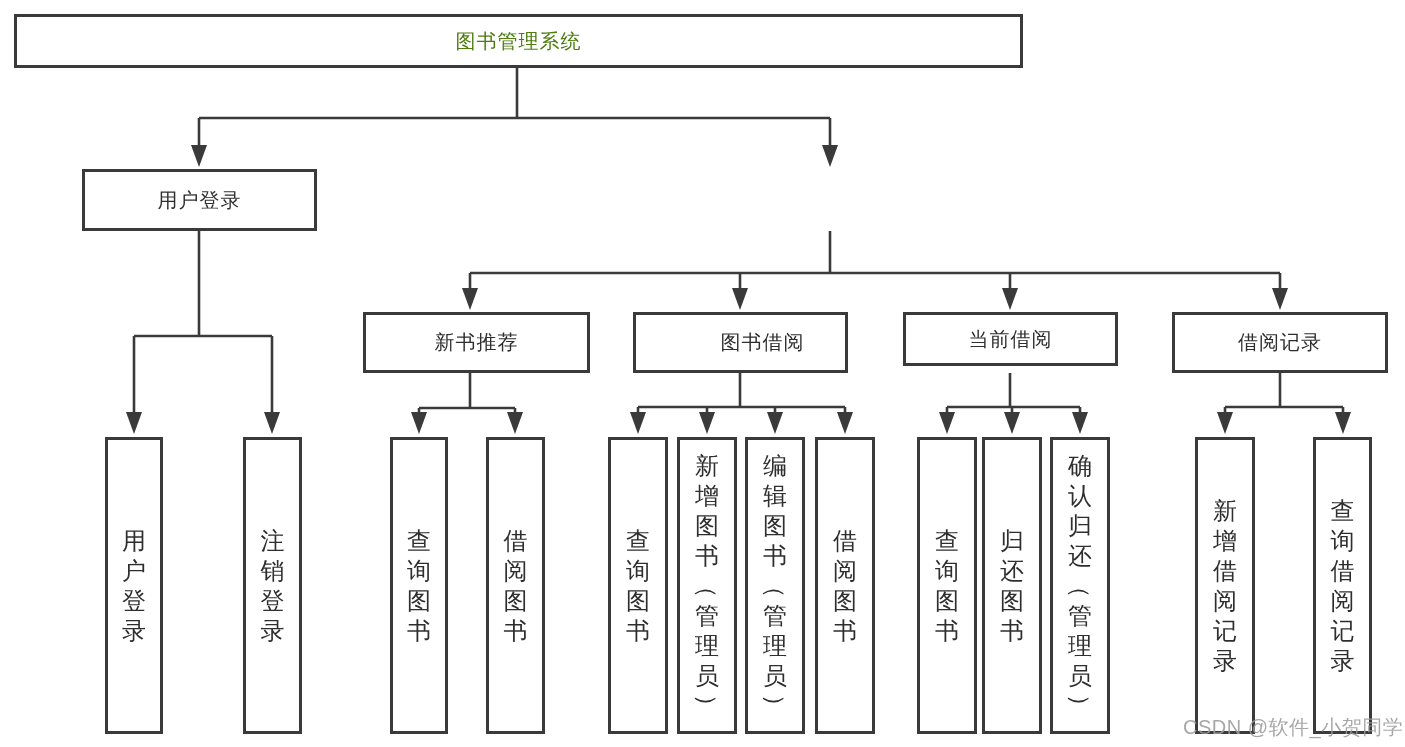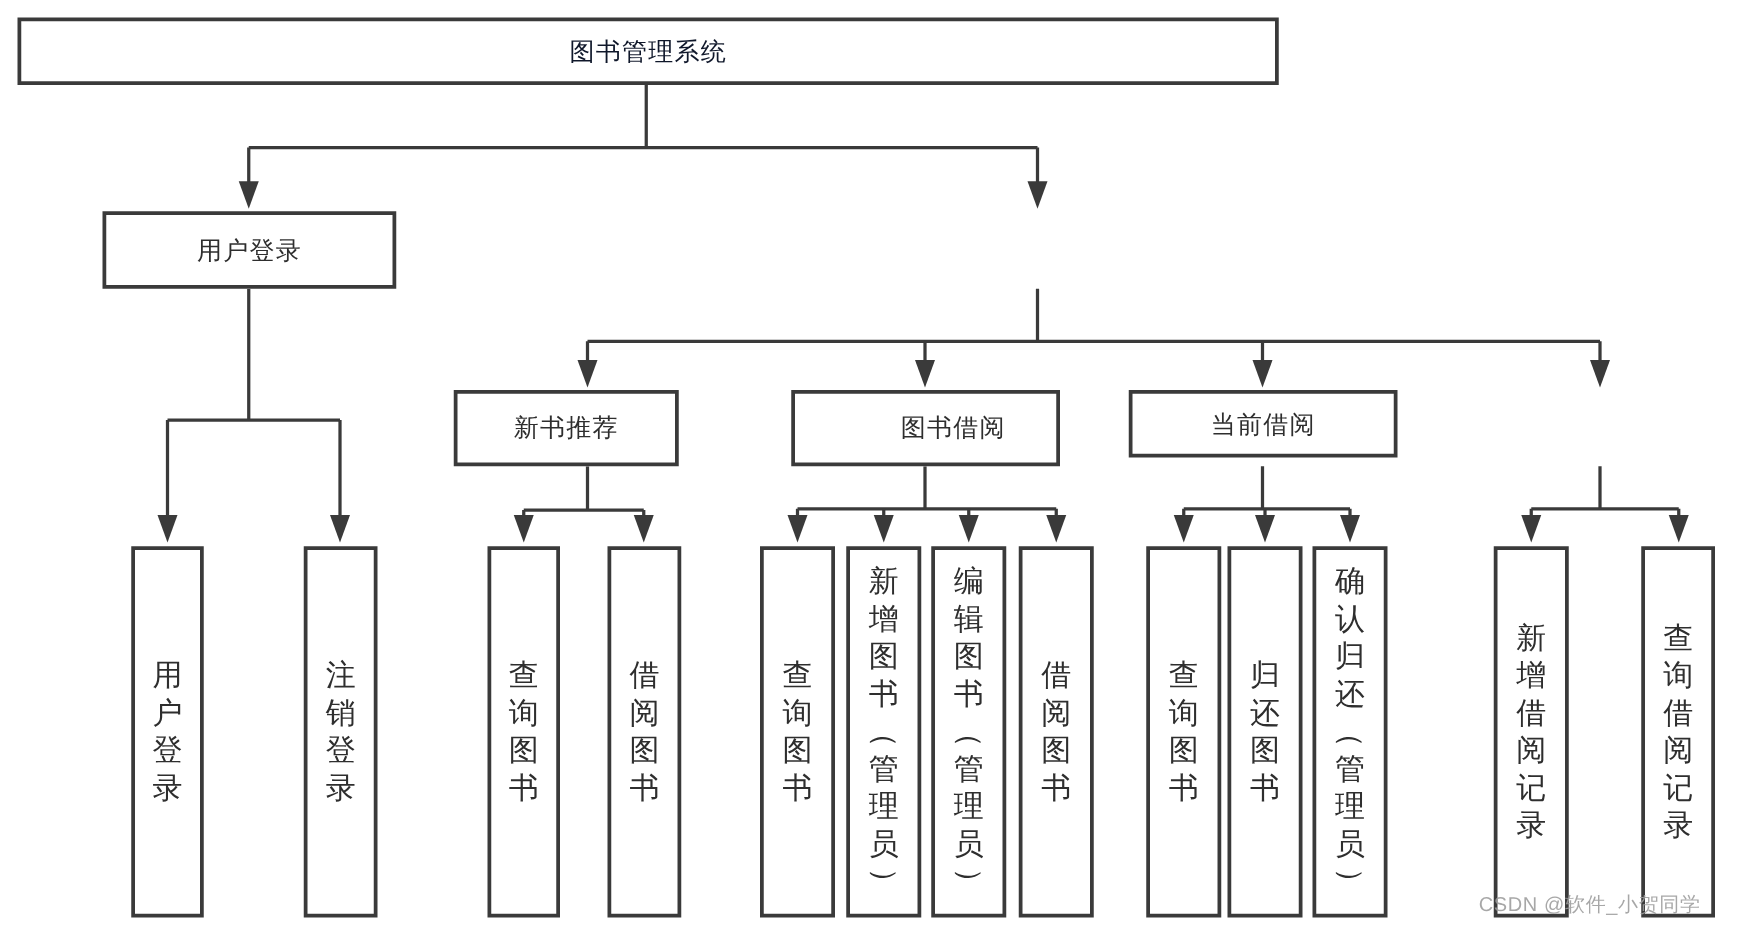--- a/index.html
+++ b/index.html
@@ -14,21 +14,21 @@
     background:#ffffff; border:3px solid #3a3a3a;
     display:flex; align-items:center; justify-content:center;
     color:#2e2e2e;
   }
   .h-box .label { font-size:20px; letter-spacing:1px; white-space:nowrap; }
   .v-box .label { display:block; }
   .vchar { display:block; text-align:center; font-size:24px; line-height:30px; }
   .vrot  { transform:rotate(90deg); }
   #watermark {
     position:absolute; z-index:5; left:1183px; top:714px;
-    font-size:16px; letter-spacing:0.5px; opacity:0.88; white-space:nowrap;
+    font-size:20px; letter-spacing:0.5px; opacity:0.88; white-space:nowrap;
   }
 </style>
 </head>
 <body>
 
 <div id="stage">
 
   <svg id="connectors" width="1405" height="747" viewBox="0 0 1405 747">
       <line x1="517" y1="68" x2="517" y2="118" stroke="#3a3a3a" stroke-width="2.6"></line>
       <line x1="199" y1="118" x2="830" y2="118" stroke="#3a3a3a" stroke-width="2.6"></line>
@@ -77,36 +77,39 @@
       <line x1="1012" y1="407" x2="1012" y2="418" stroke="#3a3a3a" stroke-width="2.6"></line>
       <polygon points="1004,412 1020,412 1012,434" fill="#3a3a3a"></polygon>
       <line x1="1080" y1="407" x2="1080" y2="418" stroke="#3a3a3a" stroke-width="2.6"></line>
       <polygon points="1072,412 1088,412 1080,434" fill="#3a3a3a"></polygon>
       <line x1="1225" y1="407" x2="1225" y2="418" stroke="#3a3a3a" stroke-width="2.6"></line>
       <polygon points="1217,412 1233,412 1225,434" fill="#3a3a3a"></polygon>
       <line x1="1343" y1="407" x2="1343" y2="418" stroke="#3a3a3a" stroke-width="2.6"></line>
       <polygon points="1335,412 1351,412 1343,434" fill="#3a3a3a"></polygon>
     </svg>
 
-  <div class="box h-box" style="left: 14px; top: 14px; width: 1009px; height: 54px; border-color: rgb(58, 58, 58); color: #0f172a;">
+  <div class="box h-box" style="left: 14px; top: 14px; width: 1009px; height: 54px; border-color: rgb(58, 58, 58); color: #4d7c0f;">
     <span class="label">图书管理系统</span>
   </div>
 
   <div class="box h-box" style="left: 82px; top: 169px; width: 235px; height: 62px; border-color: rgb(58, 58, 58); color: rgb(46, 46, 46);">
     <span class="label">用户登录</span>
   </div>
 
-  <div class="box h-box" style="left: 363px; top: 312px; width: 180px; height: 61px; border-color: rgb(58, 58, 58); color: rgb(46, 46, 46);">
+  <div class="box h-box" style="left: 363px; top: 312px; width: 227px; height: 61px; border-color: rgb(58, 58, 58); color: rgb(46, 46, 46);">
     <span class="label">新书推荐</span>
   </div>
   <div class="box h-box" style="left: 633px; top: 312px; width: 215px; height: 61px; border-color: rgb(58, 58, 58); color: rgb(46, 46, 46); padding-left: 44px;">
     <span class="label">图书借阅</span>
   </div>
   <div class="box h-box" style="left: 903px; top: 312px; width: 215px; height: 54px; border-color: rgb(58, 58, 58); color: rgb(46, 46, 46);">
     <span class="label">当前借阅</span>
+  </div>
+  <div class="box h-box" style="left: 1172px; top: 312px; width: 216px; height: 61px; border-color: rgb(58, 58, 58); color: rgb(46, 46, 46);">
+    <span class="label">借阅记录</span>
   </div>
 
   <div class="box v-box" style="left: 105px; top: 437px; width: 58px; height: 297px; border-color: rgb(58, 58, 58); color: rgb(46, 46, 46);">
     <span class="label">
         <span class="vchar">用</span>
         <span class="vchar">户</span>
         <span class="vchar">登</span>
         <span class="vchar">录</span>
       </span>
   </div>

